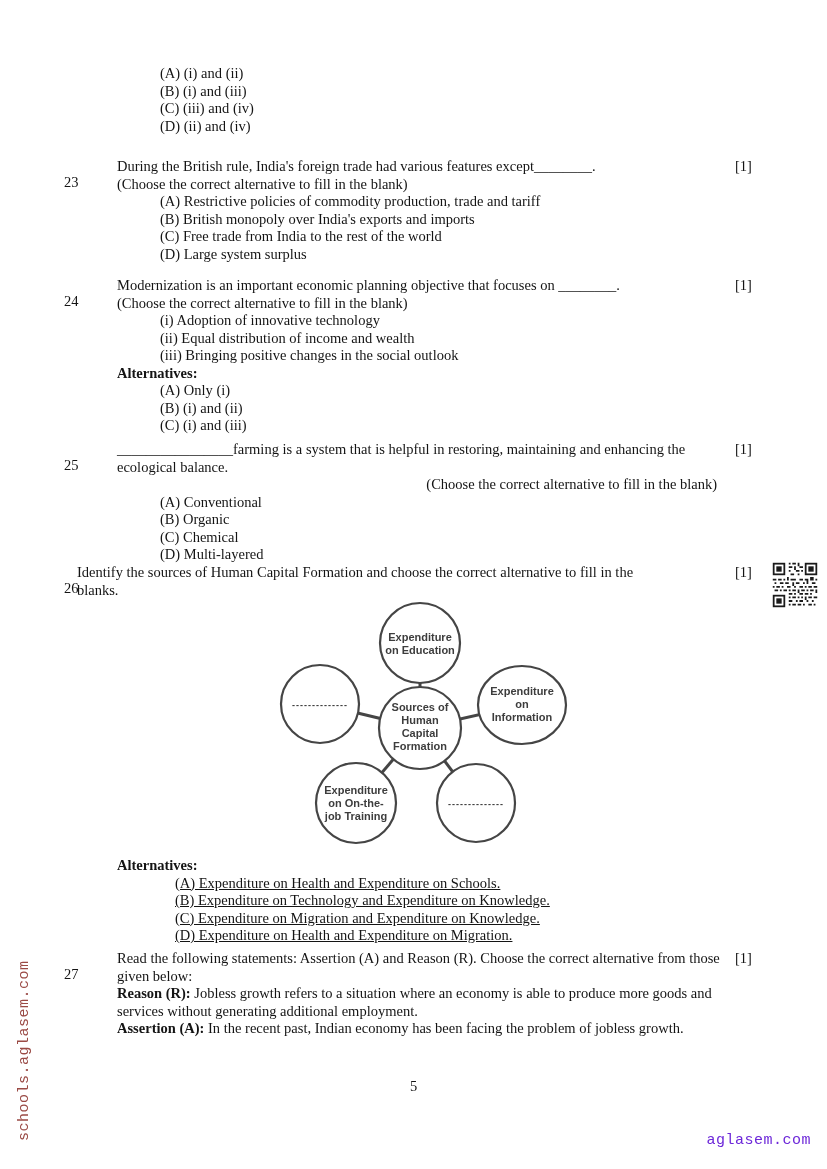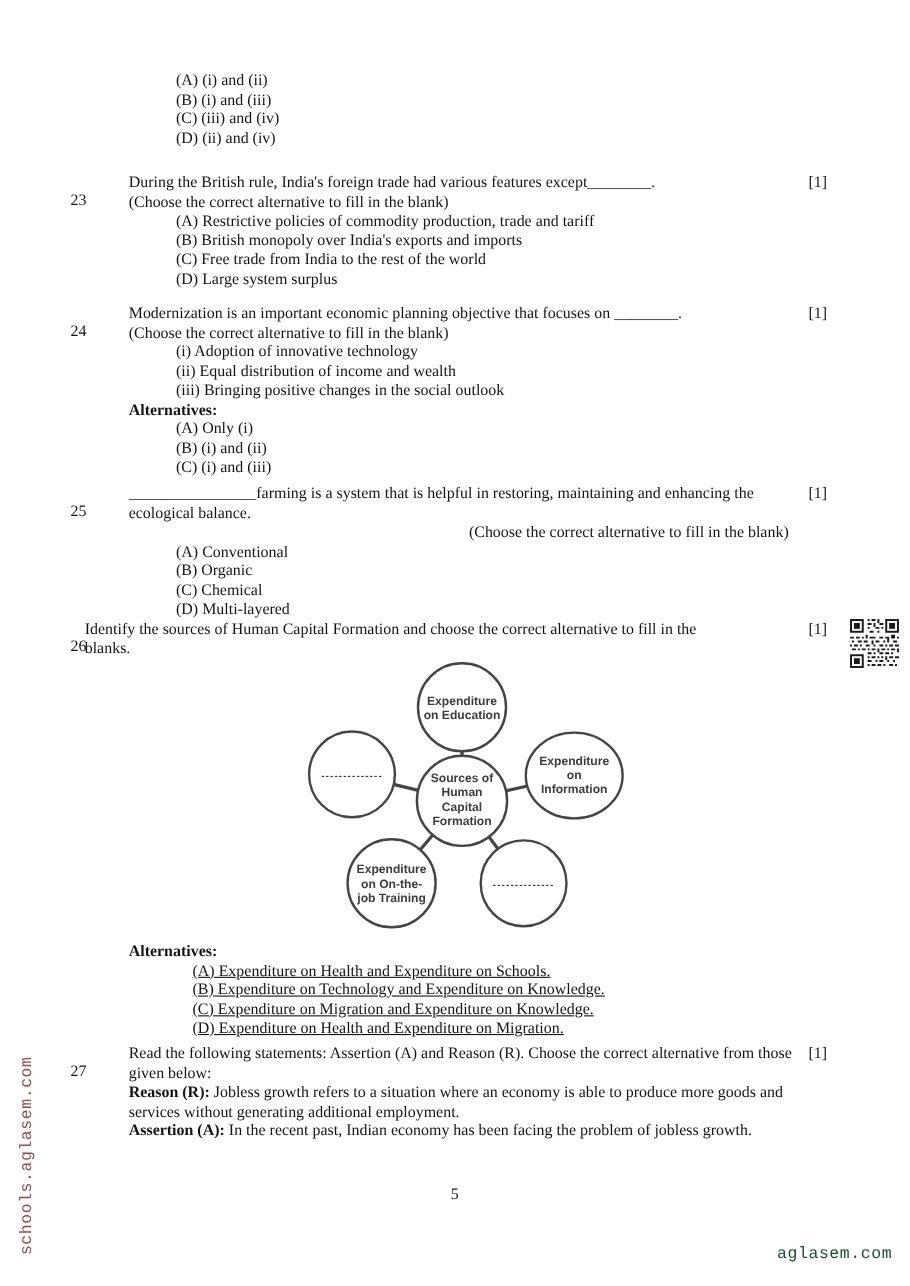--- a/index.html
+++ b/index.html
@@ -173,13 +173,13 @@
   </g>
   <g fill="#1a1a1a">
     <rect x="2" y="2" width="3" height="3"></rect>
       <rect x="20" y="2" width="3" height="3"></rect>
       <rect x="2" y="20" width="3" height="3"></rect>
   </g>
 </svg>
 
 <div class="pagenum">5</div>
 <div class="wm-left" style="color:#9a4a45;">schools.aglasem.com</div>
-<div class="wm-right" style="color:#14532d;">aglasem.com</div>
+<div class="wm-right" style="color:#6d28d9;">aglasem.com</div>
 
 </body></html>

